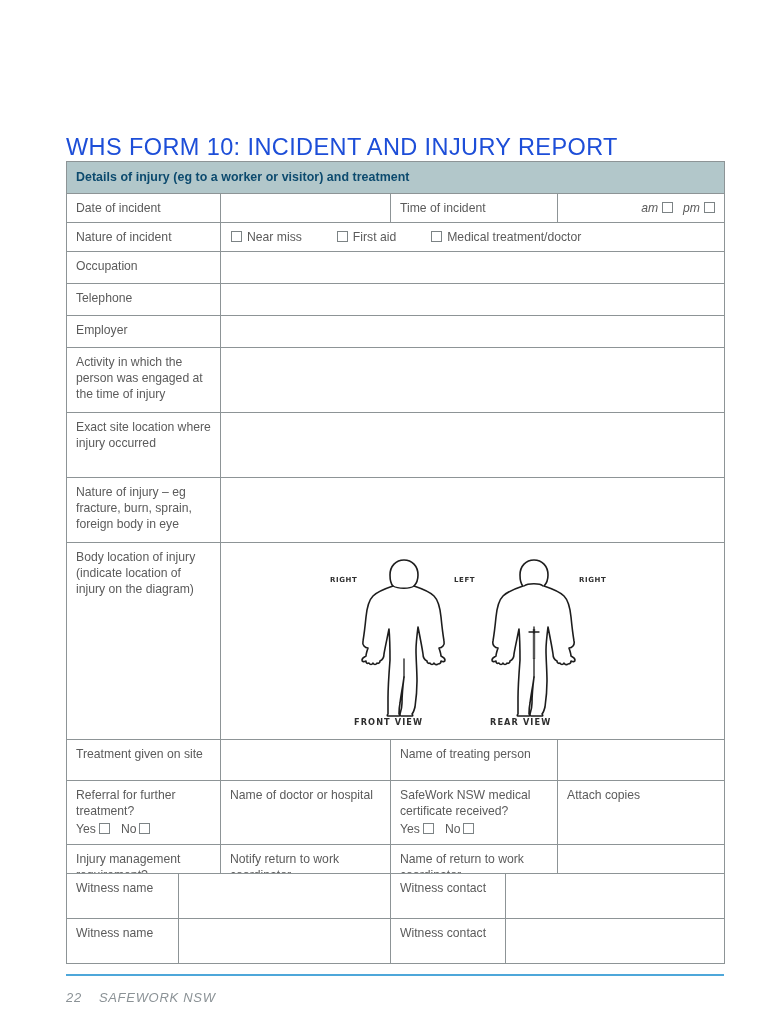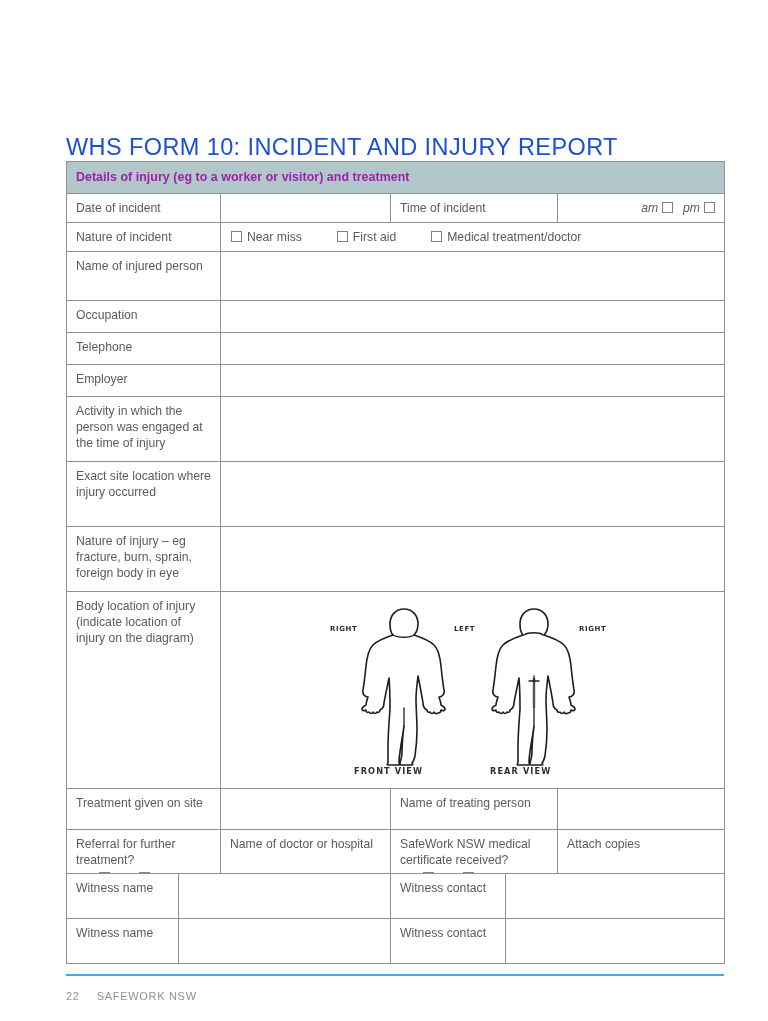--- a/index.html
+++ b/index.html
@@ -45,21 +45,21 @@
   }
   .form-table td {
     border: 1px solid #8d9496;
     padding: 6px 8px 6px 9px;
     vertical-align: top;
     line-height: 1.33;
     background: #ffffff;
   }
   .band {
     background: #b2c7ca !important;
-    color: #a21caf;
+    color: #0c4a6e;
     font-weight: bold;
     font-size: 12.4px;
     padding-top: 7px !important;
     padding-bottom: 7px !important;
     letter-spacing: 0.05px;
   }
   .mid { vertical-align: middle; }
 
   
   #details-table { left: 66px; top: 161px; width: 658px; }
@@ -143,24 +143,25 @@
     left: 66px;
     top: 974px;
     width: 658px;
     height: 2px;
     background: #4ea7da;
   }
   .footer-text {
     position: absolute;
     left: 66px;
     top: 990px;
-    font-size: 11px;
+    font-size: 13px;
     color: #8b9296;
     letter-spacing: 0.7px;
     white-space: nowrap;
+    font-style: italic;
   }
   .footer-text .pg { margin-right: 17px; }
 </style>
 </head>
 <body>
 
 <div class="page">
 
   <h1 class="form-title">WHS FORM 10: INCIDENT AND INJURY REPORT</h1>
 
@@ -186,24 +187,20 @@
         </td>
       </tr>
 
       <tr>
         <td class="mid">Nature of incident</td>
         <td class="mid opts-row" colspan="3">
           <span class="opt"><span class="cbox"></span><span class="lbl">Near miss</span></span><span class="opt"><span class="cbox"></span><span class="lbl">First aid</span></span><span class="opt"><span class="cbox"></span><span class="lbl">Medical treatment/doctor</span></span>
         </td>
       </tr>
 
-      <tr>
-        <td style="height:36px">Name of injured person</td>
-        <td colspan="3"></td>
-      </tr>
 
 
       <tr>
         <td class="mid" style="height:19px">Occupation</td>
         <td colspan="3"></td>
       </tr>
 
 
       <tr>
         <td class="mid" style="height:19px">Telephone</td>

